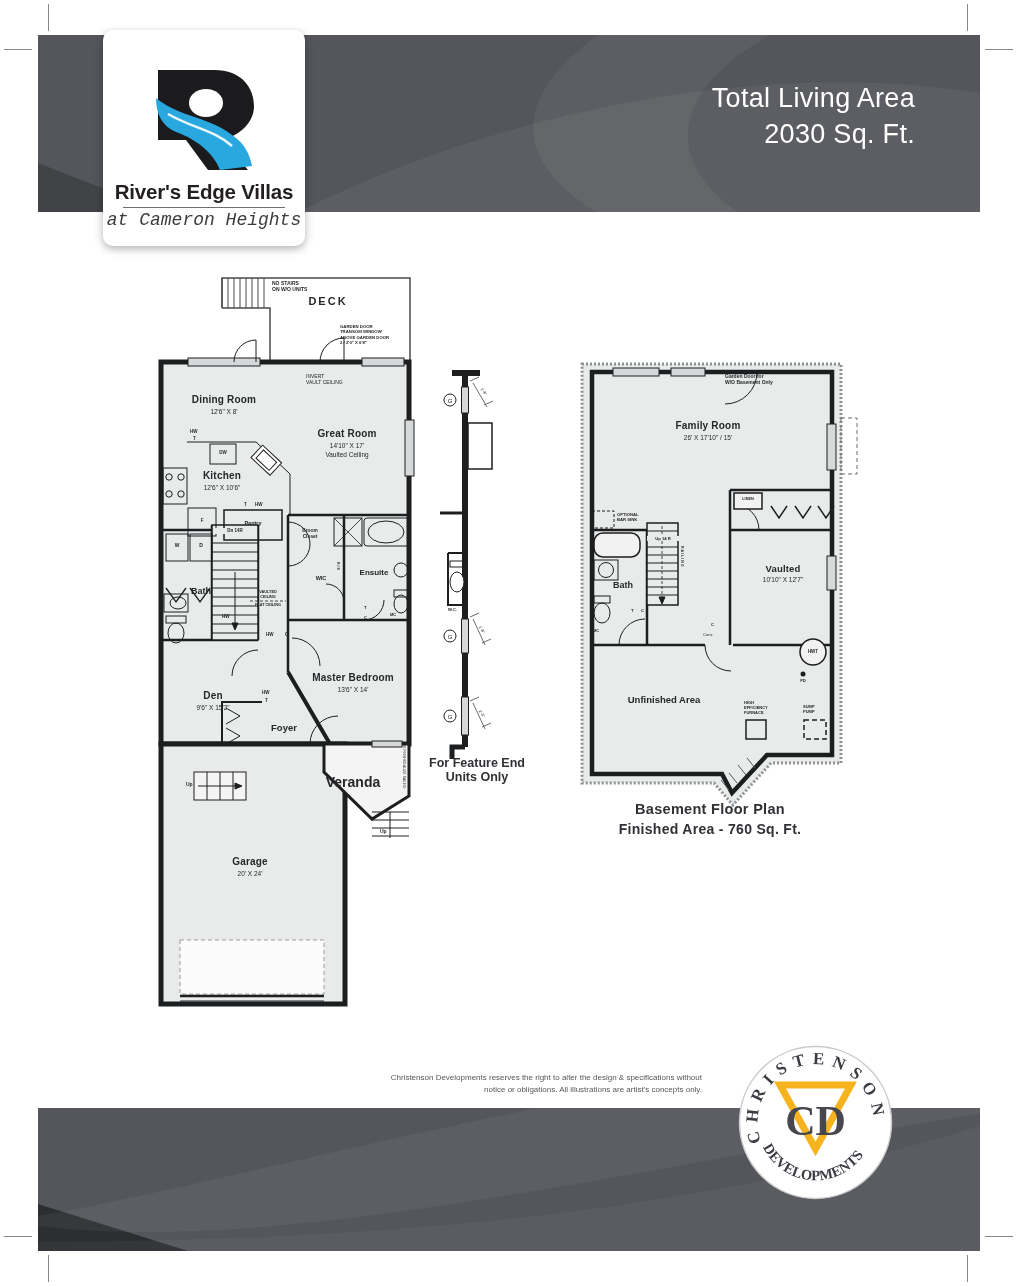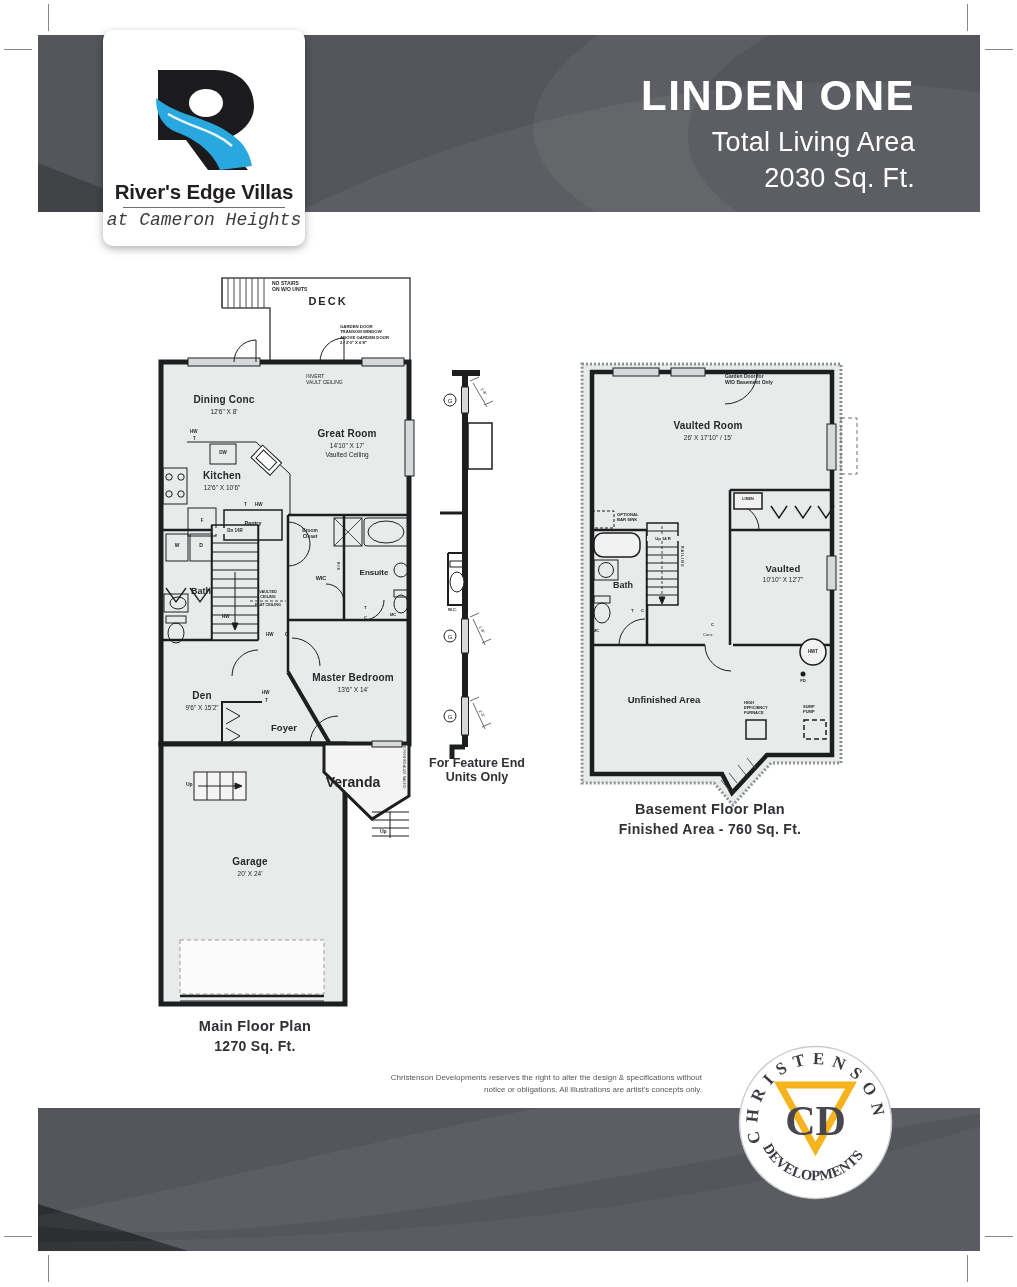--- a/index.html
+++ b/index.html
@@ -63,21 +63,20 @@
       <ellipse cx="58" cy="37" rx="17" ry="14" fill="#fff"></ellipse>
       <path d="M8,32 C32,52 62,50 88,72 C98,80 102,90 104,100 L72,104 C66,88 50,74 28,66 C14,60 8,48 8,32 Z" fill="#29A8E0"></path>
       <path d="M20,48 C44,62 66,64 84,80" stroke="#fff" stroke-width="2.5" fill="none" opacity="0.9"></path>
     </svg>
     <div id="brand-name">River's Edge Villas</div>
     <div id="brand-rule"></div>
     <div id="brand-tagline">at Cameron Heights</div>
   </div>
 
   <div id="plan-title-block">
-    <div id="plan-title">LINDEN ONE</div>
     <div id="living-label">Total Living Area</div>
     <div id="living-value">2030 Sq. Ft.</div>
   </div>
 
   <div class="plan" style="left:158px;top:272px;width:260px;height:745px">
     <svg width="260" height="745" viewBox="0 0 260 745">
 
       <g stroke="#4a4b4d" stroke-width="1.5" fill="none">
         <path d="M64,36 V6 H252 V88"></path>
         <path d="M64,36 H112 V88"></path>
@@ -178,21 +177,21 @@
     <div class="lbl b pre" style="left:114px;top:8px;font-size:5px">NO STAIRS
 ON W/O UNITS</div>
     <div class="lbl b ctr" style="left:140px;top:23px;width:60px;font-size:11px;letter-spacing:2px">DECK</div>
     <div class="lbl b pre" style="left:182px;top:52px;font-size:4.3px">GARDEN DOOR
 TRANSOM WINDOW
 ABOVE GARDEN DOOR
 2 / 2'0" X 6'8"</div>
     <div class="lbl pre" style="left:148px;top:101px;font-size:5px">INVERT
 VAULT CEILING</div>
     <div class="lbl ctr" style="left:16px;top:122px;width:100px">
-      <div class="room-name">Dining Conc</div>
+      <div class="room-name">Dining Room</div>
       <div class="room-dim">12'6" X 8'</div>
     </div>
     <div class="lbl ctr" style="left:128px;top:156px;width:122px">
       <div class="room-name">Great Room</div>
       <div class="room-dim">14'10" X 17'</div>
       <div class="room-dim">Vaulted Ceiling</div>
     </div>
     <div class="lbl b" style="left:32px;top:157px;font-size:4.5px">HW</div>
     <div class="lbl b" style="left:35px;top:164px;font-size:4.5px">T</div>
     <div class="lbl ctr" style="left:18px;top:198px;width:92px">
@@ -219,21 +218,21 @@
     <div class="lbl b ctr" style="left:188px;top:296px;width:56px;font-size:8px">Ensuite</div>
     <div class="lbl b" style="left:232px;top:340px;font-size:4px">MC</div>
     <div class="lbl b" style="left:206px;top:333px;font-size:4.2px">T</div>
     <div class="lbl b" style="left:206px;top:343px;font-size:4.2px">C</div>
     <div class="lbl b" style="left:108px;top:360px;font-size:4.5px">HW</div>
     <div class="lbl b" style="left:127px;top:360px;font-size:4.5px">C</div>
     <div class="lbl ctr" style="left:136px;top:400px;width:118px">
       <div class="room-name">Master Bedroom</div>
       <div class="room-dim">13'6" X 14'</div>
     </div>
-    <div class="lbl ctr" style="left:5px;top:418px;width:78px">
+    <div class="lbl ctr" style="left:16px;top:418px;width:78px">
       <div class="room-name">Den</div>
       <div class="room-dim">9'6" X 15'2"</div>
     </div>
     <div class="lbl b" style="left:104px;top:418px;font-size:4.5px">HW</div>
     <div class="lbl b" style="left:107px;top:426px;font-size:4.5px">T</div>
     <div class="lbl b ctr" style="left:96px;top:450px;width:60px;font-size:9.5px">Foyer</div>
     <div class="lbl b ctr" style="left:164px;top:502px;width:62px;font-size:14px">Veranda</div>
     <div class="lbl b" style="left:28px;top:509px;font-size:5px">Up</div>
     <div class="lbl b" style="left:222px;top:556px;font-size:5px">Up</div>
     <div class="lbl ctr" style="left:32px;top:584px;width:120px">
@@ -319,21 +318,21 @@
       <circle cx="238" cy="292" r="13" fill="#f2f2f2" stroke="#1d1e20" stroke-width="1.5"></circle>
       <circle cx="228" cy="314" r="2.5" fill="#1d1e20"></circle>
       <rect x="171" y="360" width="20" height="19" fill="none" stroke="#1d1e20" stroke-width="1.5"></rect>
       <rect x="229" y="360" width="22" height="19" fill="none" stroke="#1d1e20" stroke-width="1.5" stroke-dasharray="5,3"></rect>
       <path d="M146,420 l8,10 M154,413 l8,10 M163,405 l8,10 M172,398 l8,10" stroke="#55585c" stroke-width="1"></path>
     </svg>
 
     <div class="lbl b pre" style="left:150px;top:13px;font-size:5px">Garden Door for
 W/O Basement Only</div>
     <div class="lbl ctr" style="left:72px;top:60px;width:122px">
-      <div class="room-name">Vaulted Room</div>
+      <div class="room-name">Family Room</div>
       <div class="room-dim">26' X 17'10" / 15'</div>
     </div>
     <div class="lbl b ctr" style="left:159px;top:137px;width:28px;font-size:3.8px">LINEN</div>
     <div class="lbl b pre" style="left:42px;top:152px;font-size:4.2px">OPTIONAL
 BAR SINK</div>
     <div class="lbl b ctr" style="left:72px;top:176px;width:32px;font-size:4.2px;background:#e9eaea">Up 14 R</div>
     <div class="lbl b vert" style="left:105px;top:186px;font-size:3.5px;letter-spacing:1px">RAILING</div>
     <div class="lbl b" style="left:38px;top:220px;font-size:9px">Bath</div>
     <div class="lbl b" style="left:56px;top:248px;font-size:4.2px">T</div>
     <div class="lbl b" style="left:66px;top:248px;font-size:4.2px">C</div>
@@ -347,24 +346,20 @@
     <div class="lbl b ctr" style="left:226px;top:289px;width:24px;font-size:4.5px">HWT</div>
     <div class="lbl b ctr" style="left:222px;top:318px;width:12px;font-size:4.2px">FD</div>
     <div class="lbl b ctr" style="left:30px;top:334px;width:118px;font-size:9.5px">Unfinished Area</div>
     <div class="lbl b pre" style="left:169px;top:340px;font-size:4px;line-height:1.3">HIGH
 EFFICIENCY
 FURNACE</div>
     <div class="lbl b pre" style="left:228px;top:344px;font-size:4px;line-height:1.3">SUMP
 PUMP</div>
   </div>
 
-  <div class="caption" style="left:160px;top:1018px;width:190px">
-    <div class="cap1">Main Floor Plan</div>
-    <div class="cap2">1270 Sq. Ft.</div>
-  </div>
   <div class="caption" style="left:604px;top:801px;width:212px">
     <div class="cap1">Basement Floor Plan</div>
     <div class="cap2">Finished Area - 760 Sq. Ft.</div>
   </div>
 
   <div id="disclaimer">Christenson Developments reserves the right to alter the design &amp; specifications without notice or obligations. All illustrations are artist's concepts only.</div>
 
   <div class="band" style="top:1108px;height:143px">
     <svg width="942" height="143">
       <path d="M0,143 L0,96 L150,143 Z" fill="#2c2e32"></path>

